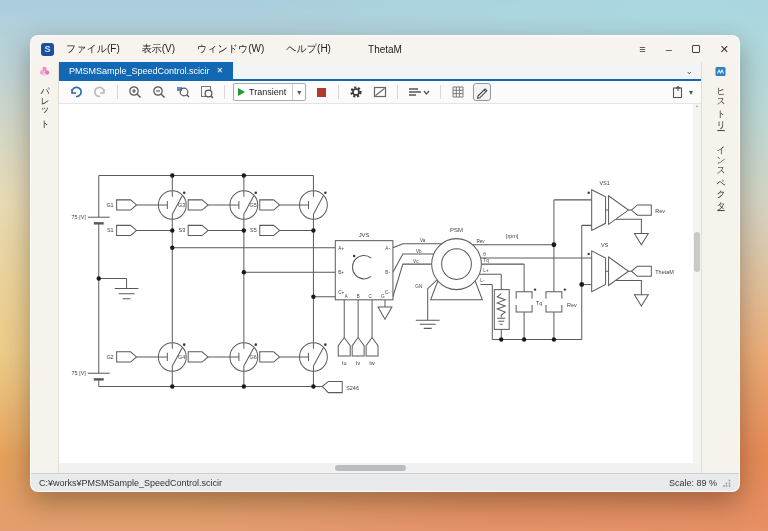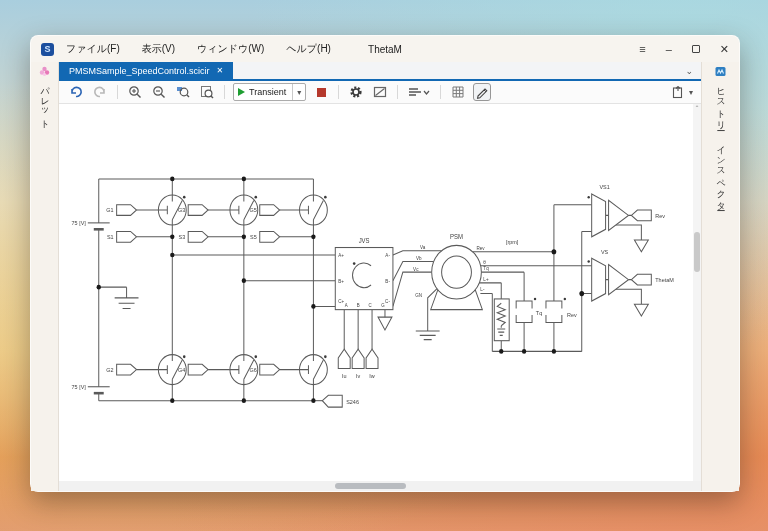--- a/index.html
+++ b/index.html
@@ -427,13 +427,27 @@
     <div class="strip strip-r">
       <svg width="11" height="11" viewBox="0 0 11 11">
         <rect x="0.5" y="1" width="10" height="9" rx="1.5" fill="#2e7fc2"></rect>
         <path d="M2.5,7.5 L4,4 L5.5,7 L7,4 L8.5,7.5" fill="none" stroke="#d8eefc" stroke-width="1.1"></path>
       </svg>
       <span class="vtext">ヒストリー</span>
       <span class="vtext" style="margin-top:8px">インスペクター</span>
     </div>
   </div>
 
+  <div class="statusbar">
+    <span>C:¥works¥PMSMSample_SpeedControl.scicir</span>
+    <span class="status-right">
+      <span>Scale: 89 %</span>
+      <svg width="8" height="8" viewBox="0 0 8 8">
+        <circle cx="6.5" cy="1.5" r="0.9" fill="#9a9a9a"></circle>
+          <circle cx="6.5" cy="4.5" r="0.9" fill="#9a9a9a"></circle>
+        <circle cx="3.5" cy="4.5" r="0.9" fill="#9a9a9a"></circle>
+          <circle cx="6.5" cy="7" r="0.9" fill="#9a9a9a"></circle>
+        <circle cx="3.5" cy="7" r="0.9" fill="#9a9a9a"></circle>
+          <circle cx="1" cy="7" r="0.9" fill="#9a9a9a"></circle>
+      </svg>
+    </span>
+  </div>
 </div>
 
 </body></html>

